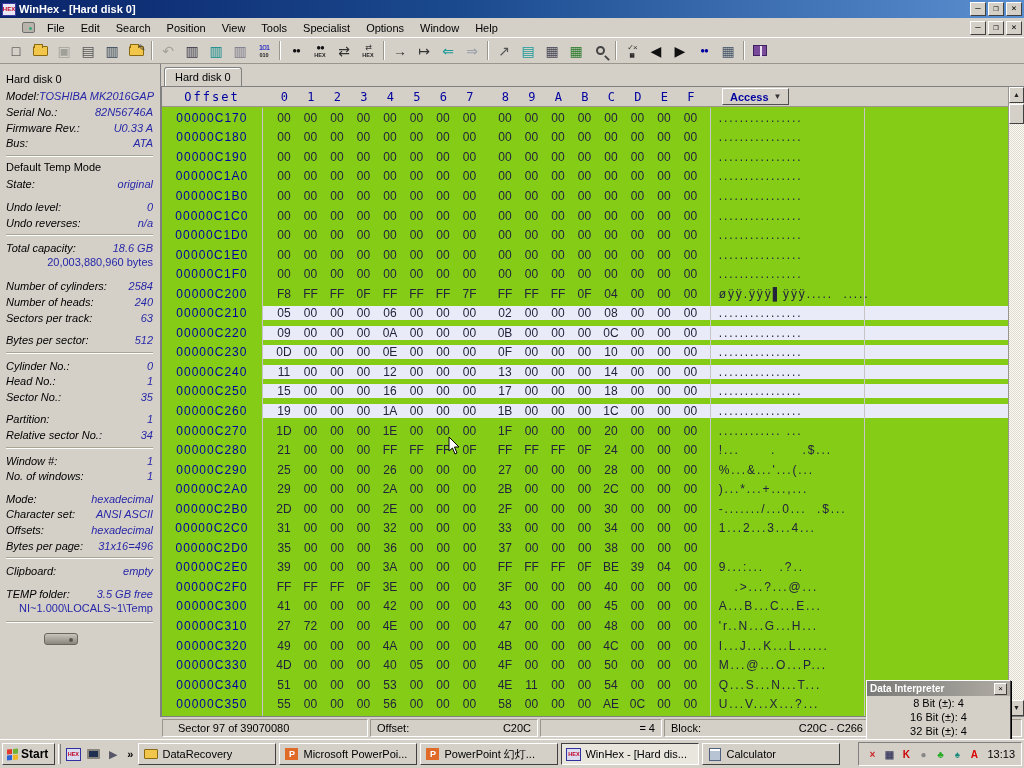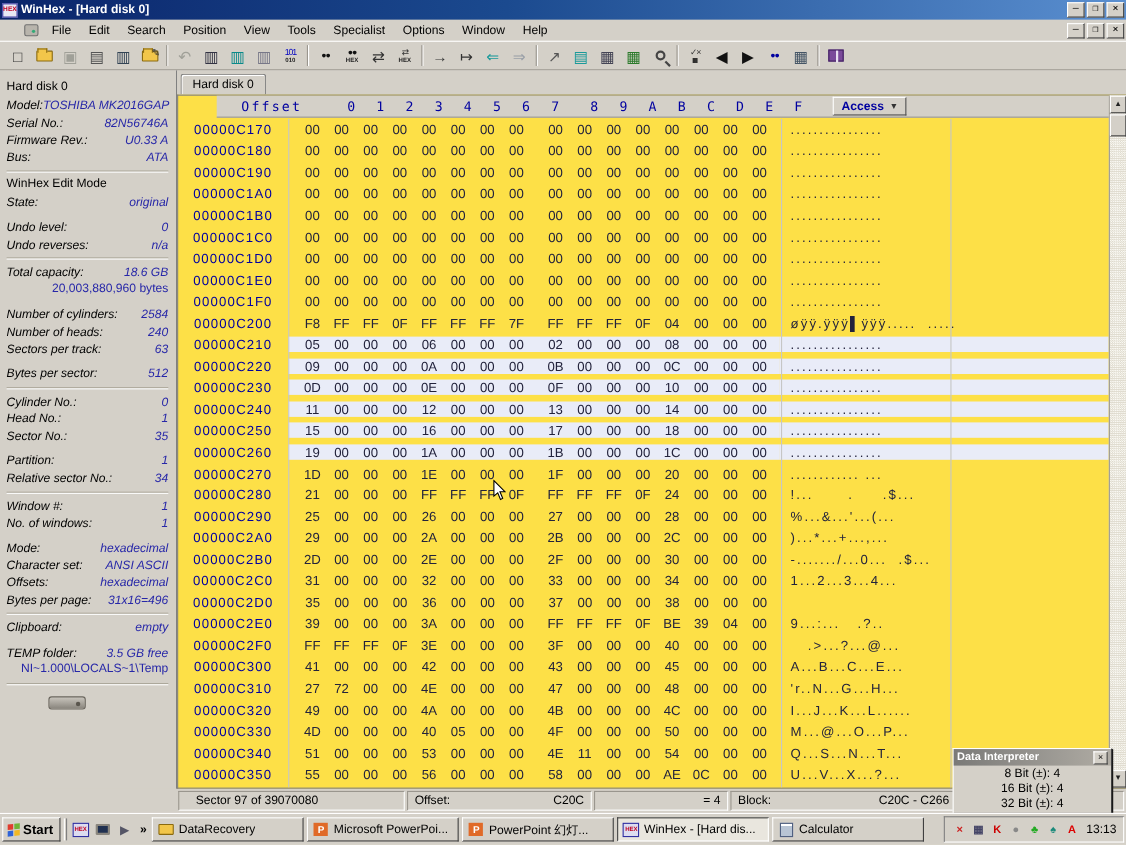--- a/index.html
+++ b/index.html
@@ -51,21 +51,21 @@
   .side-div { height:2px; border-top:1px solid #a8a496; border-bottom:1px solid #fdfdfd; margin:4px 0; }
   .side-gap { height:7px; }
   .drive-ico { width:34px; height:12px; margin:10px auto 0 38px; background:linear-gradient(#c8c4bc,#8a867e); border:1px solid #6a665e; border-radius:3px; position:relative; }
   .drive-ico::before { content:""; position:absolute; right:4px; top:4px; width:4px; height:4px; border-radius:50%; background:#5a564e; }
 
   .workarea { flex:1; display:flex; flex-direction:column; background:#d4d0c8; position:relative; }
   .tabstrip { height:22px; display:flex; align-items:flex-end; padding-left:3px; }
   .tab { border:1px solid #808080; border-bottom:none; background:#d4d0c8; padding:3px 10px 3px;
     border-top-left-radius:3px; border-top-right-radius:3px; box-shadow:inset 1px 1px 0 #fff; font-size:11px; }
 
-  .hexpane { flex:1; position:relative; background:#fde047; border:1px solid #808080; border-right:none;padding-left:35px; }
+  .hexpane { flex:1; position:relative; background:#84cc16; border:1px solid #808080; border-right:none; }
   .hexheader { height:20px; background:#d4d0c8; border-bottom:1px solid #9a968e; display:flex; align-items:center;
     font-family:"DejaVu Sans Mono",monospace; font-size:12px; color:#0000a0; }
   .hh-offset { width:100px; text-align:center; letter-spacing:2px; }
   .hh-cols { display:flex; padding-left:9px; width:448px; }
   .hh-col { width:26.5px; text-align:center; }
   .hh-col.grp { margin-left:9px; }
   .access-btn { margin-left:12px; height:17px; padding:0 7px; background:#d4d0c8; border:1px solid; border-color:#fff #505050 #505050 #fff;
     display:flex; align-items:center; gap:5px; color:#0000a0; font-family:"Liberation Sans",sans-serif; font-size:11px; font-weight:bold; }
   .access-btn .tri { color:#333; font-size:8px; }
 
@@ -289,21 +289,21 @@
         </div>
         <div class="side-row">
           <span class="side-label">Firmware Rev.:</span>
           <span class="side-value">U0.33 A</span>
         </div>
         <div class="side-row">
           <span class="side-label">Bus:</span>
           <span class="side-value">ATA</span>
         </div>
         <div class="side-div"></div>
-        <div class="side-title">WinHex Edit Mode</div>
+        <div class="side-title">Default Temp Mode</div>
         <div class="side-row">
           <span class="side-label">State:</span>
           <span class="side-value">original</span>
         </div>
         <div class="side-gap"></div>
         <div class="side-row">
           <span class="side-label">Undo level:</span>
           <span class="side-value">0</span>
         </div>
         <div class="side-row">

